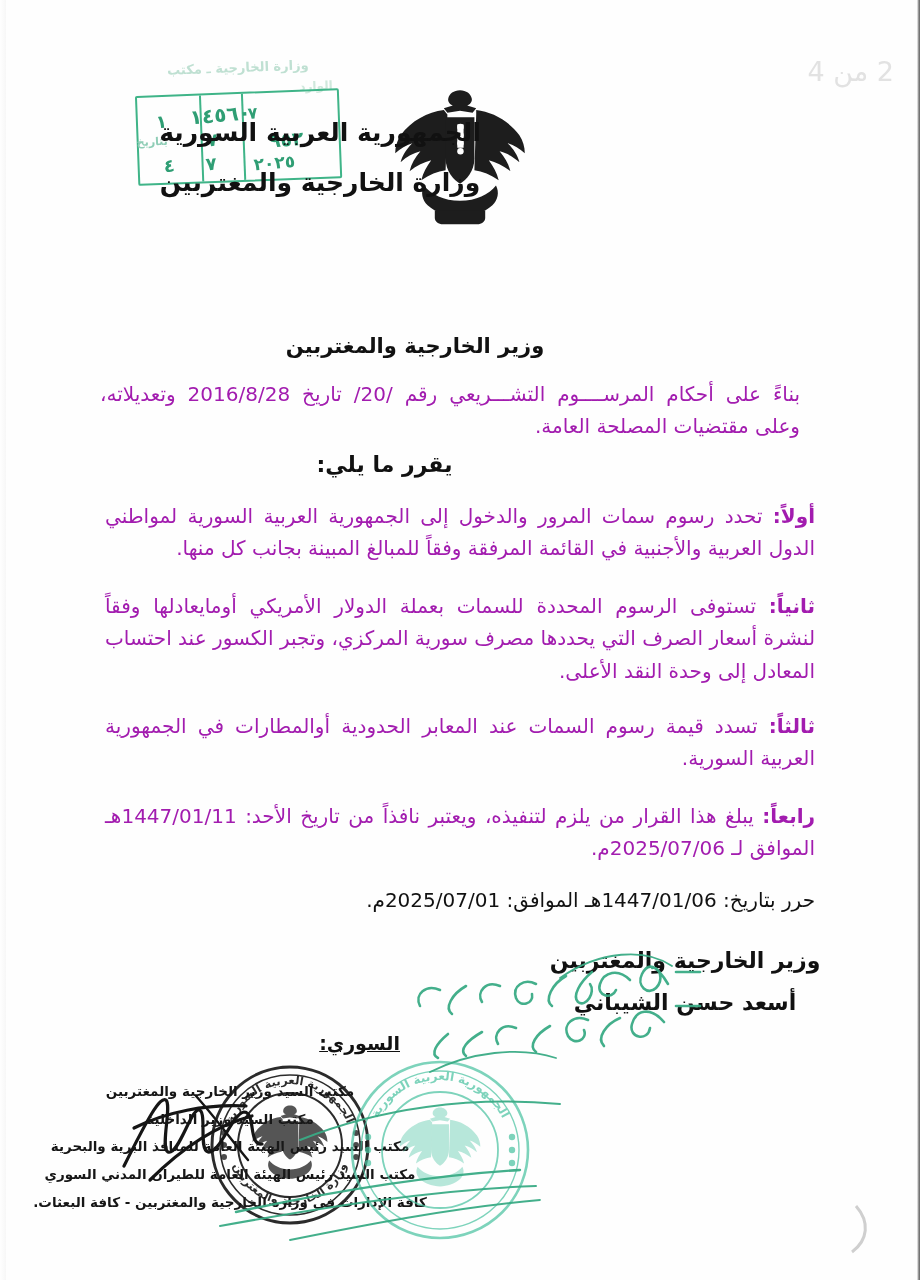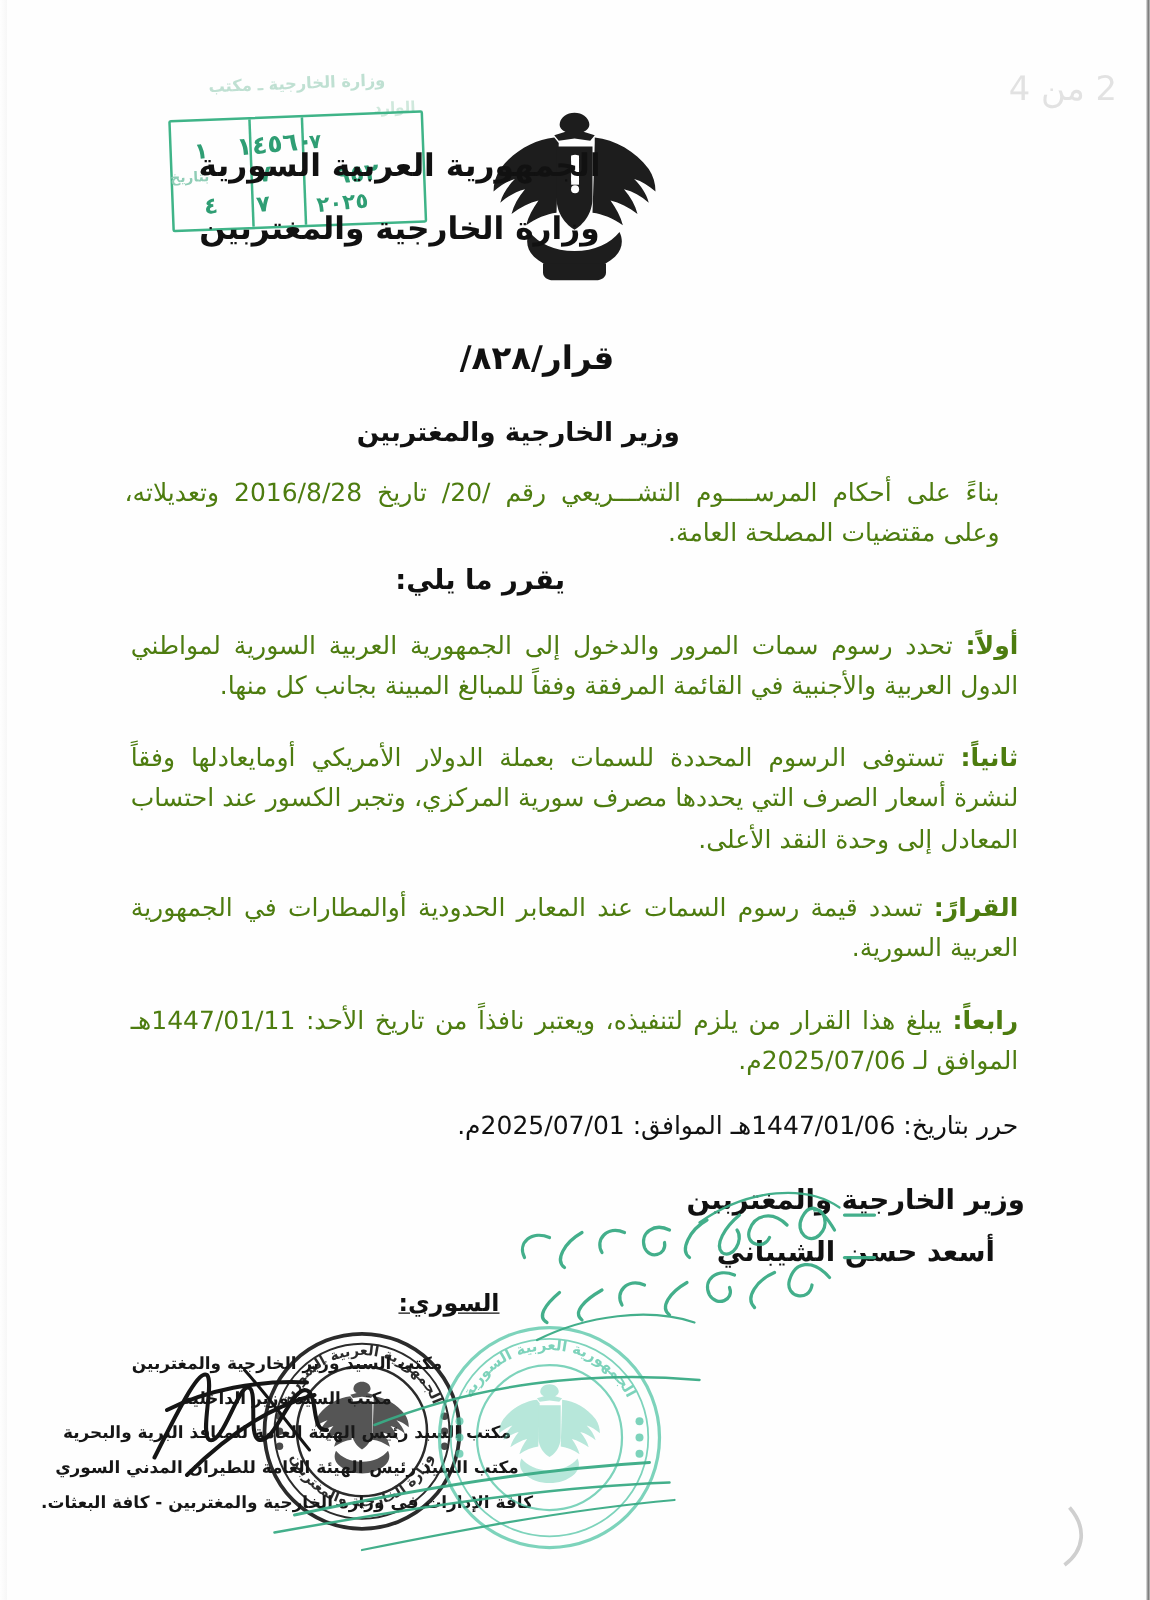--- a/index.html
+++ b/index.html
@@ -127,21 +127,21 @@
     direction:rtl;
   }
 
   
   .body-block{
     direction:rtl;
     text-align:justify;
     text-align-last:right;
     font-size:20px;
     line-height:1.62;
-    color:#4d7c0f;
+    color:#a21caf;
   }
   .preamble{
     top:378px;right:120px;width:700px;
   }
   .yaqarr{
     top:452px;left:0;width:844px;
     text-align:center;
     font-size:22px;
     font-weight:bold;
     padding-right:75px;
@@ -250,40 +250,39 @@
         <circle cx="80.5" cy="56" r="3.6"></circle>
         <circle cx="80.5" cy="65" r="3.6"></circle>
         <circle cx="80.5" cy="74" r="3.6"></circle>
       </g>
     </svg>
   </div>
 
   <div class="abs hdr hdr1">الجمهورية العربية السورية</div>
   <div class="abs hdr hdr2">وزارة الخارجية والمغتربين</div>
 
-  <div class="abs decree-no">قرار/٨٢٨/</div>
 
   <div class="abs minister-line">وزير الخارجية والمغتربين</div>
 
   <div class="abs body-block preamble">بناءً على أحكام المرســــوم التشـــريعي رقم /20/ تاريخ 2016/8/28 وتعديلاته، وعلى مقتضيات المصلحة العامة.</div>
 
   <div class="abs yaqarr">يقرر ما يلي:</div>
 
   <div class="abs body-block art art1">
     <b>أولاً:</b>
     <span>تحدد رسوم سمات المرور والدخول إلى الجمهورية العربية السورية لمواطني الدول العربية والأجنبية في القائمة المرفقة وفقاً للمبالغ المبينة بجانب كل منها.</span>
   </div>
 
   <div class="abs body-block art art2">
     <b>ثانياً:</b>
     <span>تستوفى الرسوم المحددة للسمات بعملة الدولار الأمريكي أومايعادلها وفقاً لنشرة أسعار الصرف التي يحددها مصرف سورية المركزي، وتجبر الكسور عند احتساب المعادل إلى وحدة النقد الأعلى.</span>
   </div>
 
   <div class="abs body-block art art3">
-    <b>القرارً:</b>
+    <b>ثالثاً:</b>
     <span>تسدد قيمة رسوم السمات عند المعابر الحدودية أوالمطارات في الجمهورية العربية السورية.</span>
   </div>
 
   <div class="abs body-block art art4">
     <b>رابعاً:</b>
     <span>يبلغ هذا القرار من يلزم لتنفيذه، ويعتبر نافذاً من تاريخ الأحد: 1447/01/11هـ الموافق لـ 2025/07/06م.</span>
   </div>
 
   <div class="abs issued">حرر بتاريخ: 1447/01/06هـ الموافق: 2025/07/01م.</div>
 

